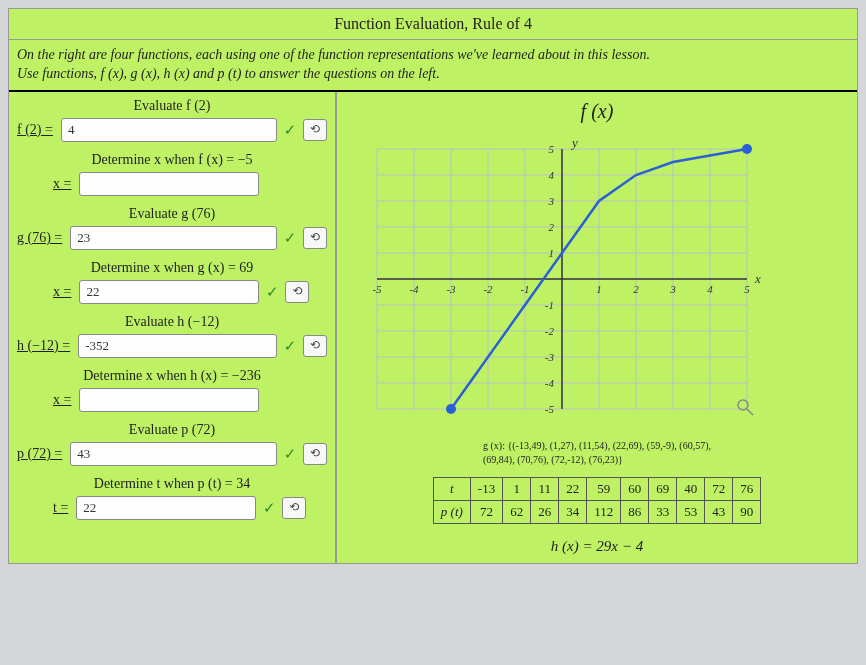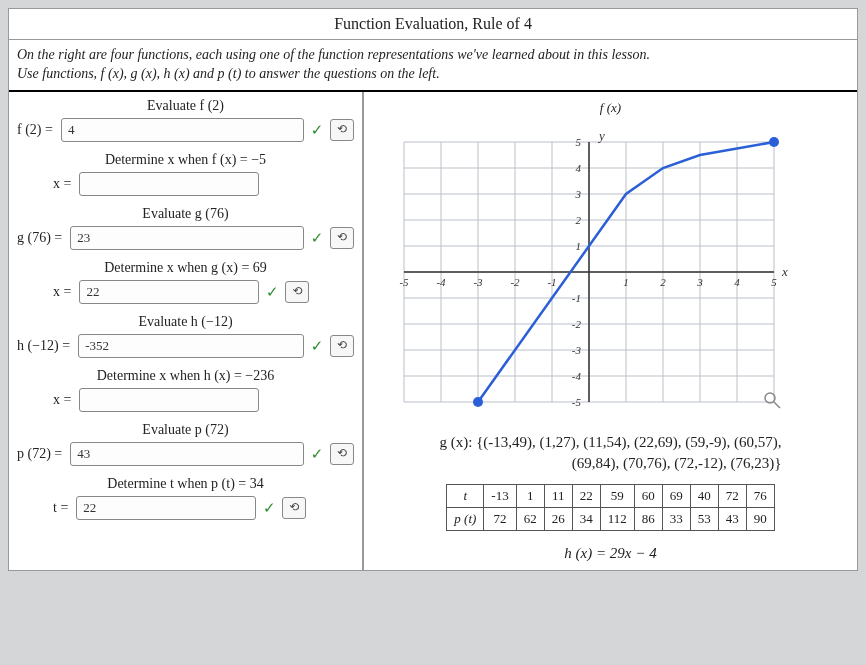--- a/index.html
+++ b/index.html
@@ -6,21 +6,21 @@
   body {
     margin: 0;
     padding: 8px;
     background: #d5d6d8;
     font-family: Georgia, 'Times New Roman', serif;
     font-size: 14px;
     color: #222;
     width: 866px;
   }
   .frame {
-    background: #ffffff;
+    background: #bef264;
     border: 1px solid #999;
   }
   .title-bar {
     text-align: center;
     padding: 6px 4px;
     border-bottom: 1px solid #999;
     font-size: 16px;
   }
   .instructions {
     padding: 6px 8px;
@@ -28,21 +28,21 @@
     font-style: italic;
     font-size: 14px;
     line-height: 1.35;
   }
   .instructions .fn { font-style: italic; }
   .panes {
     display: flex;
     align-items: stretch;
   }
   .left {
-    width: 355px;
+    width: 328px;
     border-right: 2px solid #999;
     padding: 4px 8px 8px 8px;
   }
   .right {
     flex: 1;
     padding: 8px 10px;
     display: flex;
     flex-direction: column;
     align-items: center;
     gap: 10px;
@@ -55,20 +55,21 @@
   }
   .row {
     display: flex;
     align-items: center;
     gap: 6px;
   }
   .indent { padding-left: 36px; }
   .lhs {
     white-space: nowrap;
     padding-right: 2px;
+    text-decoration: underline;
   }
   input.ans {
     flex: 1;
     height: 24px;
     border: 1px solid #888;
     border-radius: 3px;
     background: #fdfdfd;
     padding: 2px 6px;
     font-family: inherit;
     font-size: 13px;
@@ -89,26 +90,26 @@
     font-size: 12px;
     line-height: 18px;
     text-align: center;
     cursor: pointer;
     color: #444;
     font-family: sans-serif;
   }
   .fx-title {
     text-align: center;
     font-style: italic;
-    font-size: 13px;
+    font-size: 20px;
     margin-bottom: 6px;
   }
   .gx-line {
-    text-align: right;
-    font-size: 15px;
+    text-align: left;
+    font-size: 10px;
     line-height: 1.4;
   }
   table.pt {
     border-collapse: collapse;
     font-size: 13px;
   }
   table.pt td, table.pt th {
     border: 1px solid #555;
     padding: 3px 7px;
     text-align: center;

